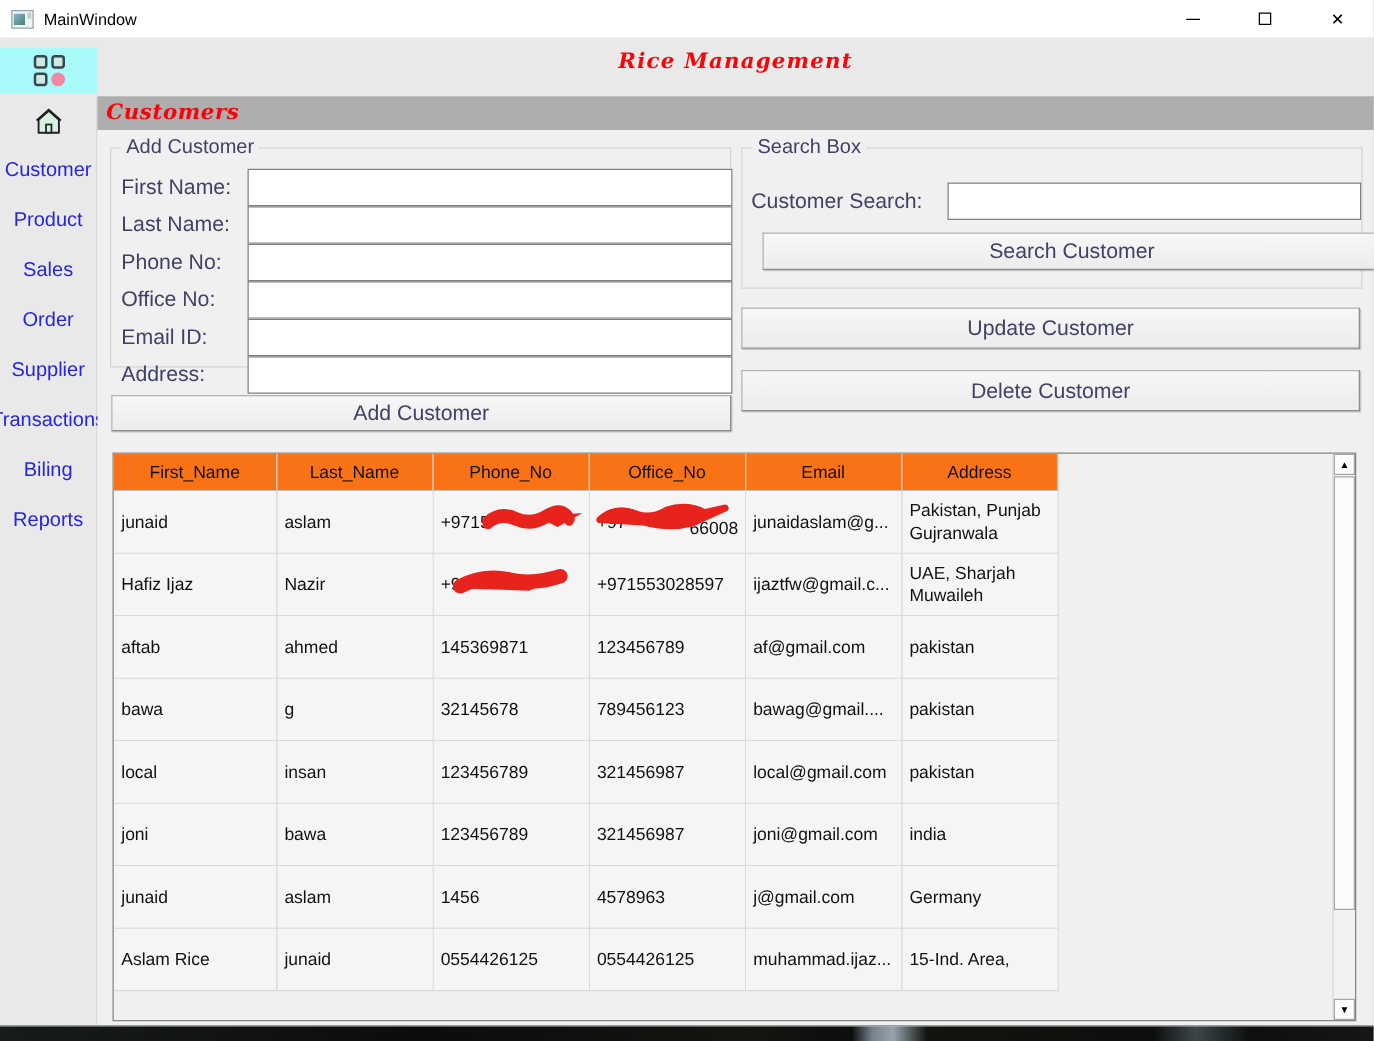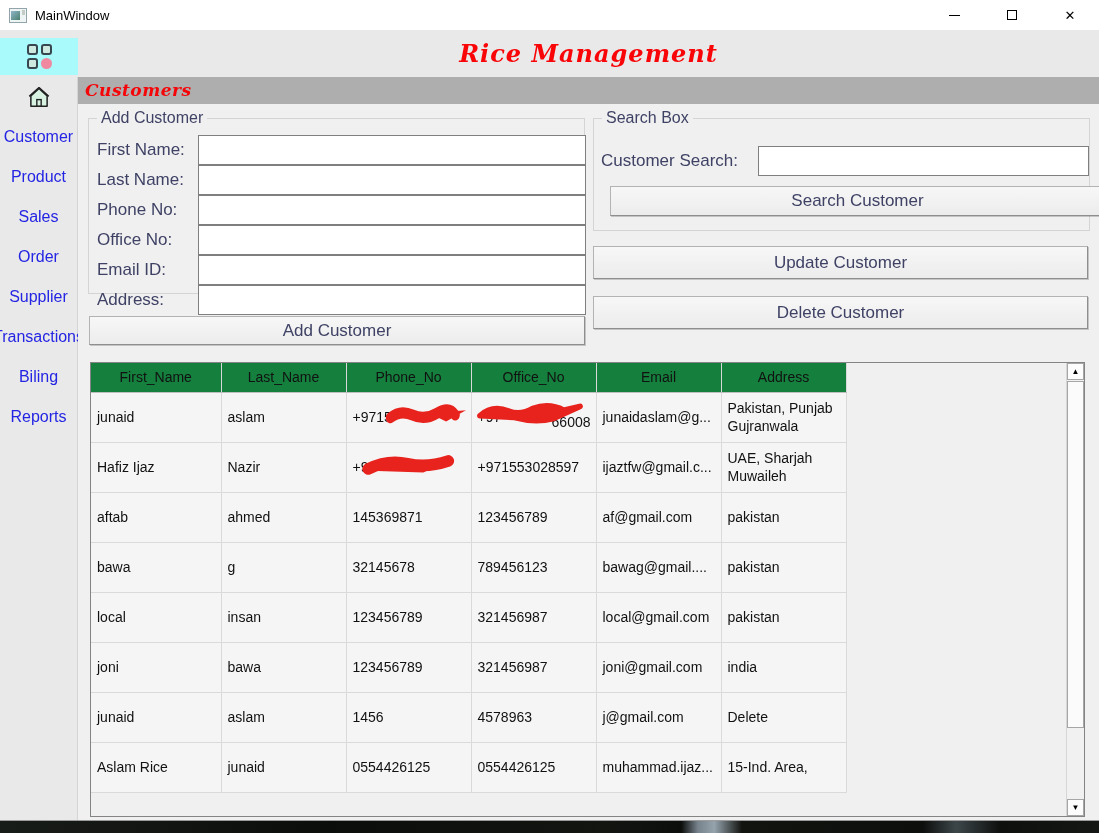--- a/index.html
+++ b/index.html
@@ -14,21 +14,21 @@
   .title-text { margin-left:8px; font-size:13px; color:#000; }
   .win-controls { margin-left:auto; display:flex; height:100%; }
   .ctrl { width:58px; height:100%; display:flex; align-items:center; justify-content:center; cursor:pointer; }
   .ctrl-min i { display:block; width:11px; border-top:1px solid #000; }
   .ctrl-max i { display:block; width:10px; height:10px; border:1px solid #000; }
   .ctrl-close { font-size:13px; color:#000; }
 
   
   .header-band { position:absolute; left:0; top:30px; width:1099px; height:47px; background:#e9e9e9; }
   .app-title { position:absolute; left:78px; right:0; top:9px; text-align:center;
-    font-family:"DejaVu Serif", serif; font-style:italic; font-weight:bold; font-size:24px;
+    font-family:"DejaVu Serif", serif; font-style:italic; font-weight:bold; font-size:17px;
     color:#f90407; letter-spacing:1px; }
   .apps-box { position:absolute; left:0; top:38px; width:78px; height:37px; background:#a9fbfb; display:flex; align-items:center; justify-content:center; cursor:pointer; }
   .grid-icon { display:grid; grid-template-columns:11px 11px; grid-template-rows:11px 11px; gap:3px; }
   .gi-sq { border:2px solid #37474f; border-radius:3px; background:#cde9e0; }
   .gi-dot { border-radius:50%; background:#f0889f; }
 
   
   .page-band { position:absolute; left:78px; top:77px; width:1021px; height:27px; background:#aeaeae; }
   .page-title { margin-left:7px; line-height:26px; font-family:"DejaVu Serif", serif; font-style:italic; font-weight:bold;
     font-size:17px; color:#f50408; letter-spacing:0.5px; }
@@ -51,21 +51,21 @@
 
   .qbtn { position:absolute; background:linear-gradient(#f7f7f7,#ececec); border:1px solid #b3b3b3;
     border-right-color:#8e8e8e; border-bottom-color:#8e8e8e; box-shadow:1px 1px 0 rgba(0,0,0,0.18);
     color:#3f4265; font-size:17px; display:flex; align-items:center; justify-content:center; cursor:pointer; font-family:inherit; }
 
   #gb-search { left:515px; top:14px; width:497px; height:113px; }
 
   
   .table-widget { position:absolute; left:12px; top:258px; width:995px; height:455px; background:#f0f0f0; border:1px solid #848484; overflow:hidden; }
   table.cust { border-collapse:collapse; table-layout:fixed; width:755px; }
-  table.cust th { height:29px; background:#15803d; font-weight:normal; font-size:14px; color:#111;
+  table.cust th { height:29px; background:#f97316; font-weight:normal; font-size:14px; color:#111;
     border-right:1px solid #d8d8d8; border-bottom:1px solid #bfbfbf; cursor:pointer; }
   table.cust td { position:relative; height:50px; background:#f5f5f5; font-size:14px; color:#111;
     border-right:1px solid #dadada; border-bottom:1px solid #dadada; padding:0 6px; vertical-align:middle; line-height:1.3; }
   td.v-top { vertical-align:top; padding-top:4px; }
   .frag-right { position:absolute; right:5px; bottom:10px; }
   .scribble { position:absolute; pointer-events:none; }
 
   
   .scrollbar { position:absolute; right:0; top:0; width:18px; height:453px; background:#f1f1f1; border-left:1px solid #d6d6d6; }
   .sb-btn { position:absolute; left:0; width:17px; height:17px; background:#fdfdfd; border:1px solid #a6a6a6;
@@ -250,21 +250,21 @@
           <td>india</td>
         </tr>
 
 
         <tr>
           <td>junaid</td>
           <td>aslam</td>
           <td>1456</td>
           <td>4578963</td>
           <td>j@gmail.com</td>
-          <td>Delete</td>
+          <td>Germany</td>
         </tr>
 
         <tr>
           <td class="v-top">Aslam Rice</td>
           <td>junaid</td>
           <td>0554426125</td>
           <td>0554426125</td>
           <td>muhammad.ijaz...</td>
           <td class="v-top">15-Ind. Area,</td>
         </tr>

